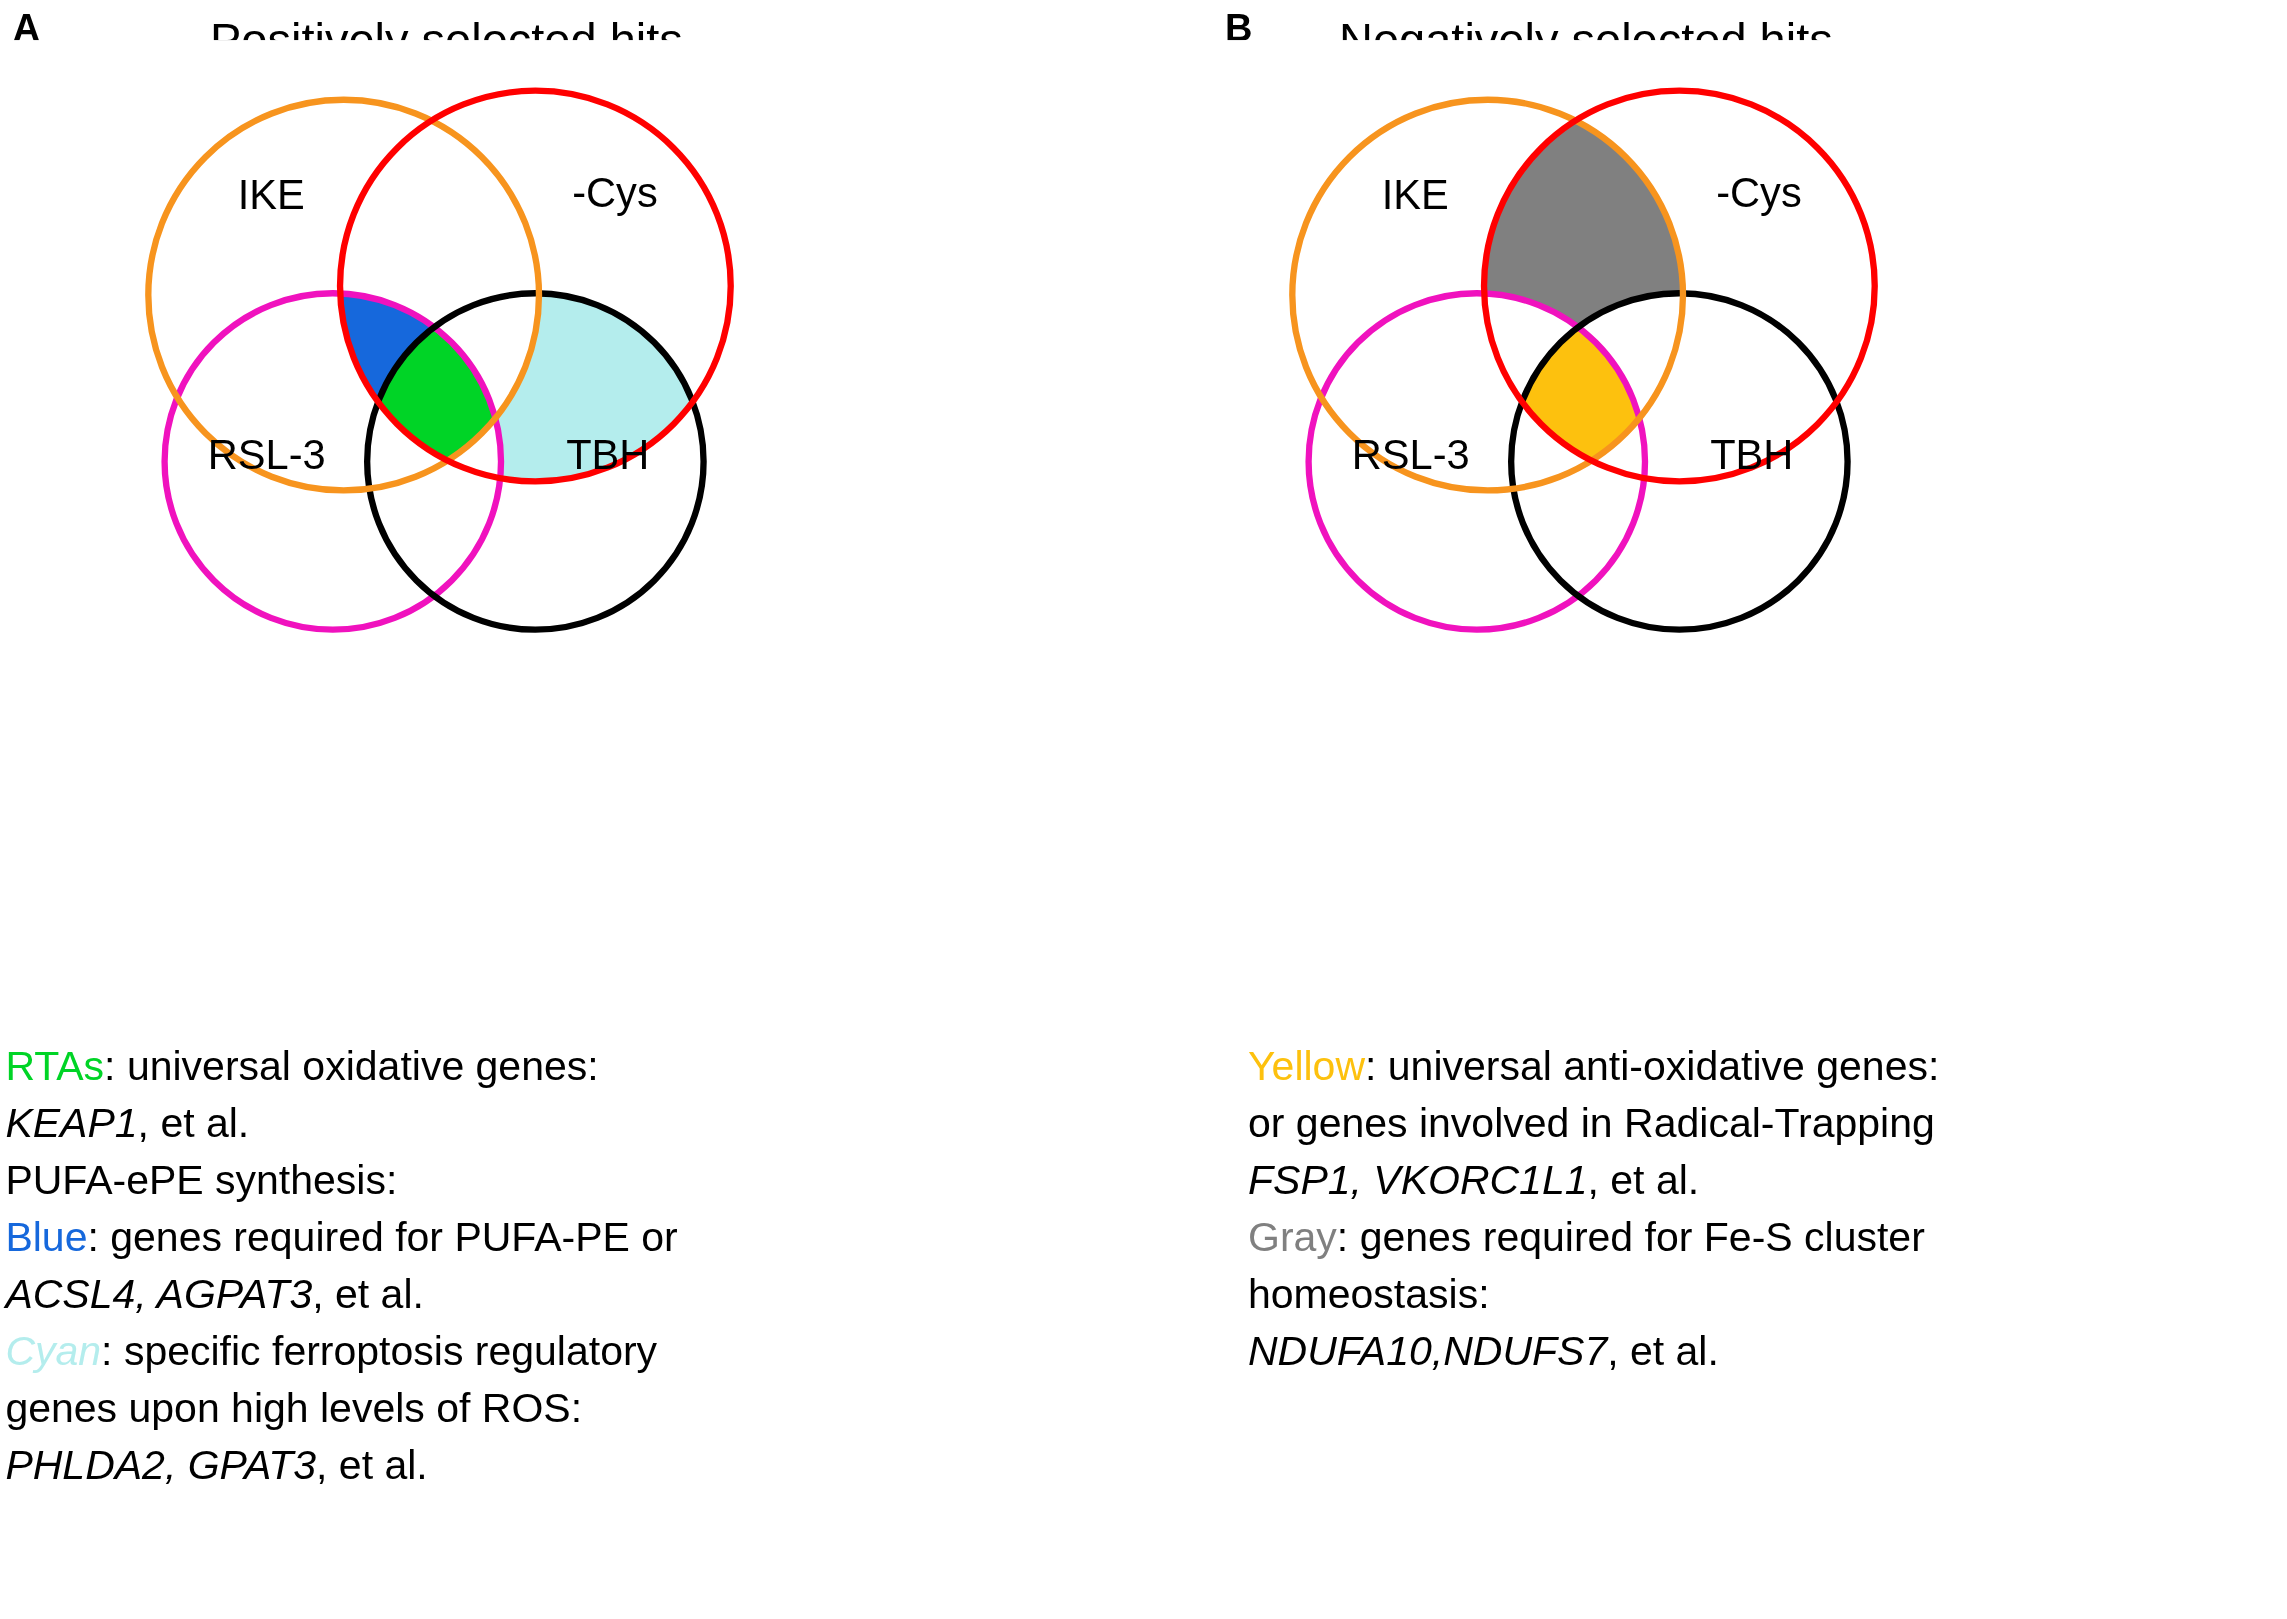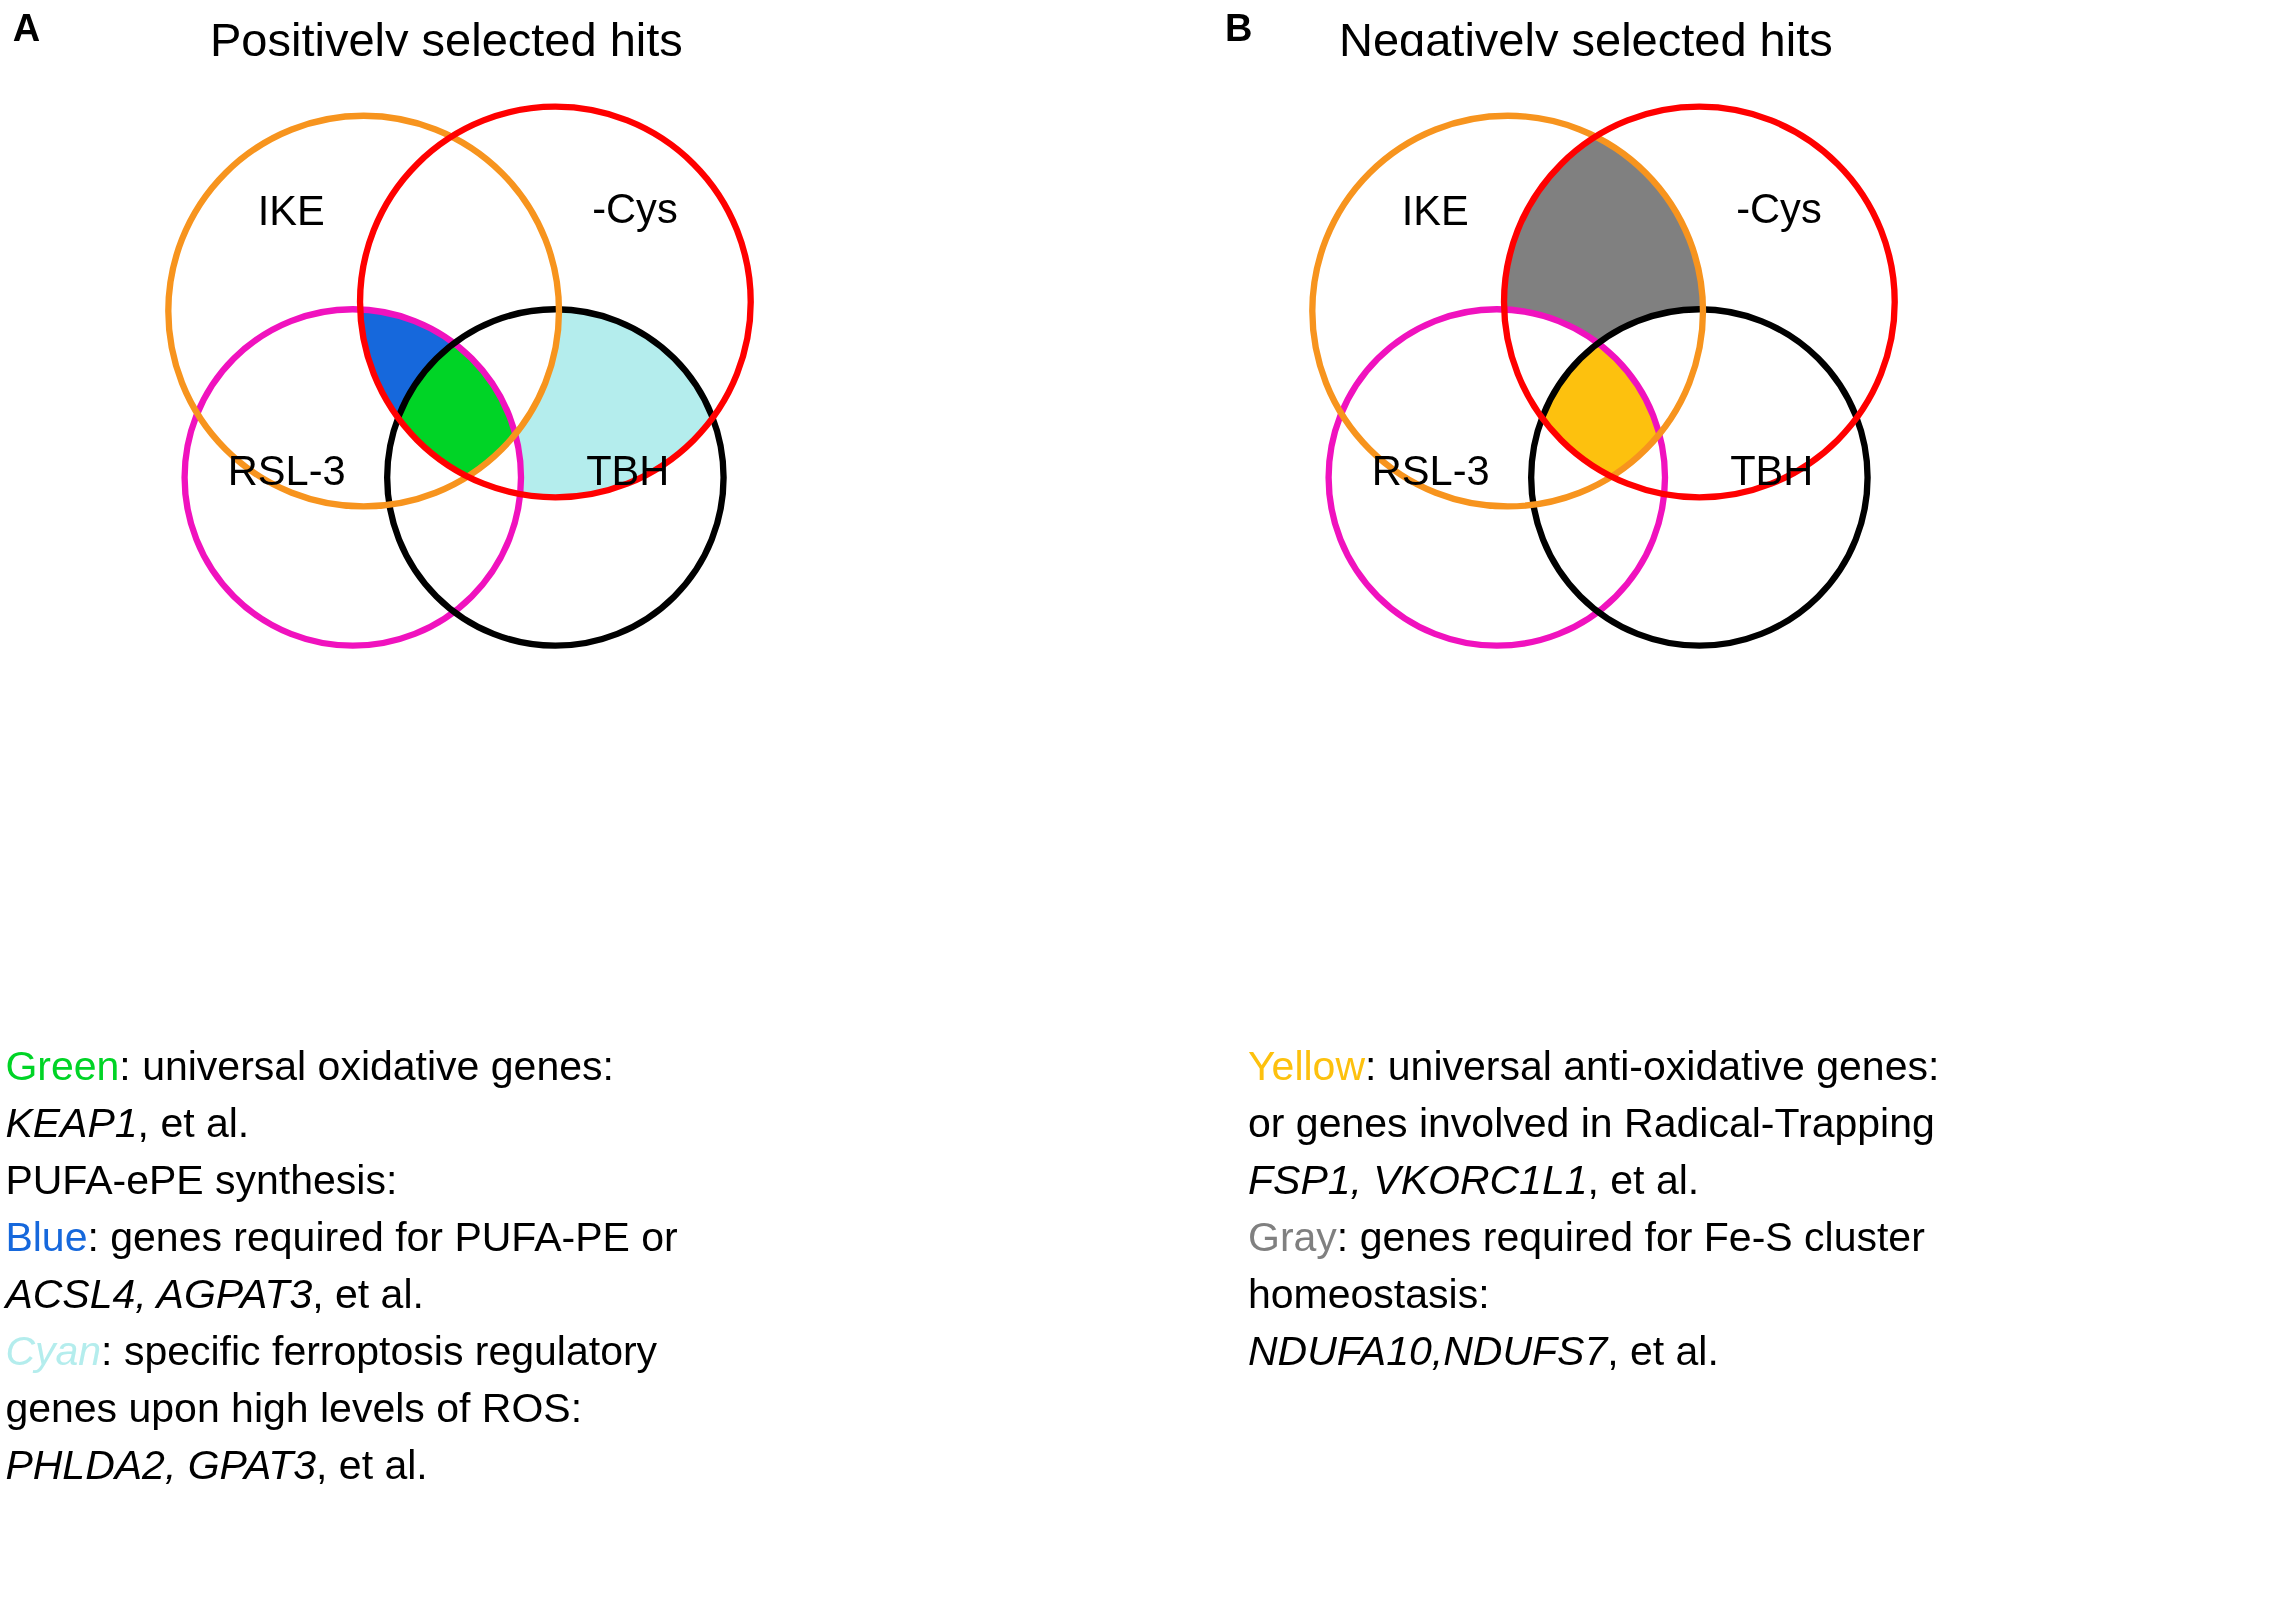--- a/index.html
+++ b/index.html
@@ -31,21 +31,21 @@
     top:1.8px;
     font-size:47px;
     font-weight:400;
     white-space:nowrap;
     line-height:1.1;
     margin-top:12px;
   }
   .panel-a .panel-title{left:210px;}
   .panel-b .panel-title{left:195px;}
 
-  .venn-wrap{position:absolute;left:0;top:56px;width:1144px;height:597px;padding-left:20px;}
+  .venn-wrap{position:absolute;left:0;top:40px;width:1144px;height:597px;}
   .venn-svg{display:block;}
 
   .set-label{
     font-family:"Liberation Sans",sans-serif;
     font-size:46px;
     fill:#000;
     text-anchor:middle;
     dominant-baseline:middle;
   }
 
@@ -134,21 +134,21 @@
         <circle class="outline" fill="none" stroke-width="7" cx="592" cy="272" r="216" stroke="#FF0000"></circle>
 
         <text class="set-label" x="300" y="175">IKE</text>
         <text class="set-label" x="680" y="172">-Cys</text>
         <text class="set-label" x="295" y="462">RSL-3</text>
         <text class="set-label" x="672" y="462">TBH</text>
       </svg>
     </div>
 
     <div class="legend">
-        <div class="legend-line"><span class="swatch-word" style="color: rgb(0, 212, 38);">Green</span><span>: universal oxidative genes:</span></div>
+        <div class="legend-line"><span class="swatch-word" style="color: rgb(0, 212, 38);">RTAs</span><span>: universal oxidative genes:</span></div>
         <div class="legend-line"><span class="gene">KEAP1</span><span>, et al.</span></div>
         <div class="legend-line"><span>PUFA-ePE synthesis:</span></div>
         <div class="legend-line"><span class="swatch-word" style="color: rgb(22, 104, 220);">Blue</span><span>: genes required for PUFA-PE or</span></div>
         <div class="legend-line"><span class="gene">ACSL4, AGPAT3</span><span>, et al.</span></div>
         <div class="legend-line"><span class="swatch-word" style="color: rgb(180, 237, 237); font-style: italic;">Cyan</span><span>: specific ferroptosis regulatory</span></div>
         <div class="legend-line"><span>genes upon high levels of ROS:</span></div>
         <div class="legend-line"><span class="gene">PHLDA2, GPAT3</span><span>, et al.</span></div>
       </div>
   </div>
 

